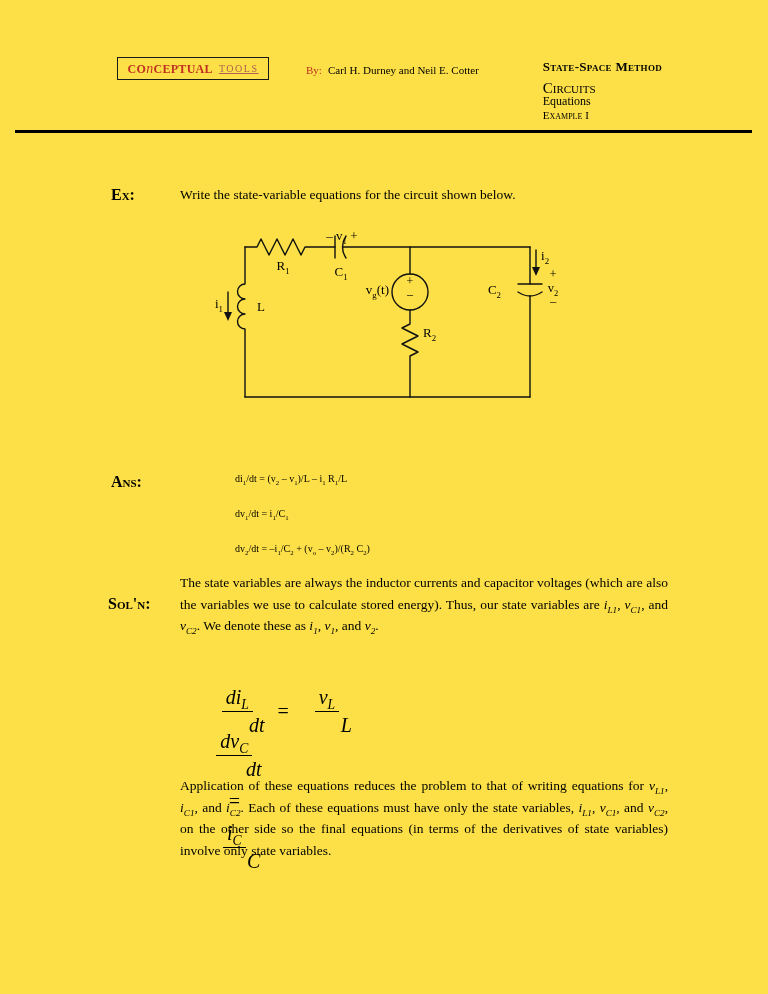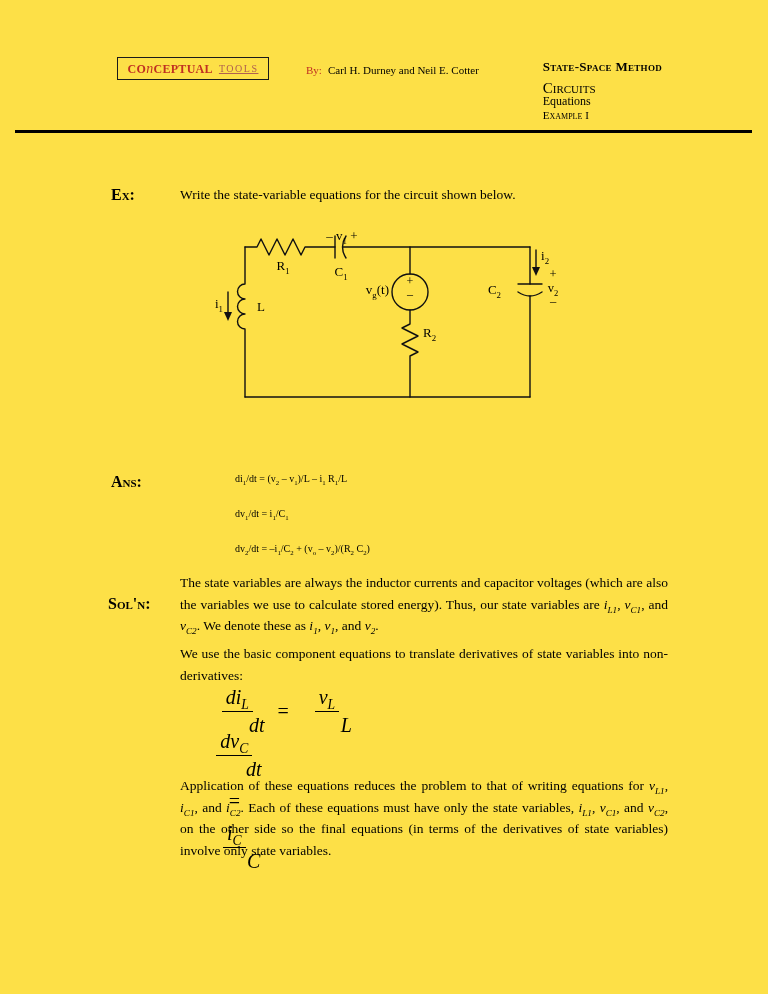--- a/index.html
+++ b/index.html
@@ -149,21 +149,20 @@
   </div>
 
 
   <div class="section-label ans-label">Ans:</div>
   <div class="ans-eq ans-eq1">di<sub>1</sub>/dt = (v<sub>2</sub> – v<sub>1</sub>)/L – i<sub>1</sub> R<sub>1</sub>/L</div>
   <div class="ans-eq ans-eq2">dv<sub>1</sub>/dt = i<sub>1</sub>/C<sub>1</sub></div>
   <div class="ans-eq ans-eq3">dv<sub>2</sub>/dt = –i<sub>1</sub>/C<sub>2</sub> + (v<sub>o</sub> – v<sub>2</sub>)/(R<sub>2</sub> C<sub>2</sub>)</div>
 
   <div class="section-label soln-label">Sol'n:</div>
   <div class="para para1">The state variables are always the inductor currents and capacitor voltages (which are also the variables we use to calculate stored energy).  Thus, our state variables are <span class="it">i</span><sub>L1</sub>, <span class="it">v</span><sub>C1</sub>, and <span class="it">v</span><sub>C2</sub>.  We denote these as <span class="it">i</span><sub>1</sub>, <span class="it">v</span><sub>1</sub>, and <span class="it">v</span><sub>2</sub>.</div>
-  <div class="para para2">We use the basic component equations to translate derivatives of state variables into non-derivatives:</div>
 
   <div class="display-eq deq1">
     <span class="frac">
       <span class="num">di<sub>L</sub></span>
       <span class="den">dt</span>
     </span>
     <span class="eq-sign">=</span>
     <span class="frac">
       <span class="num">v<sub>L</sub></span>
       <span class="den">L</span>

